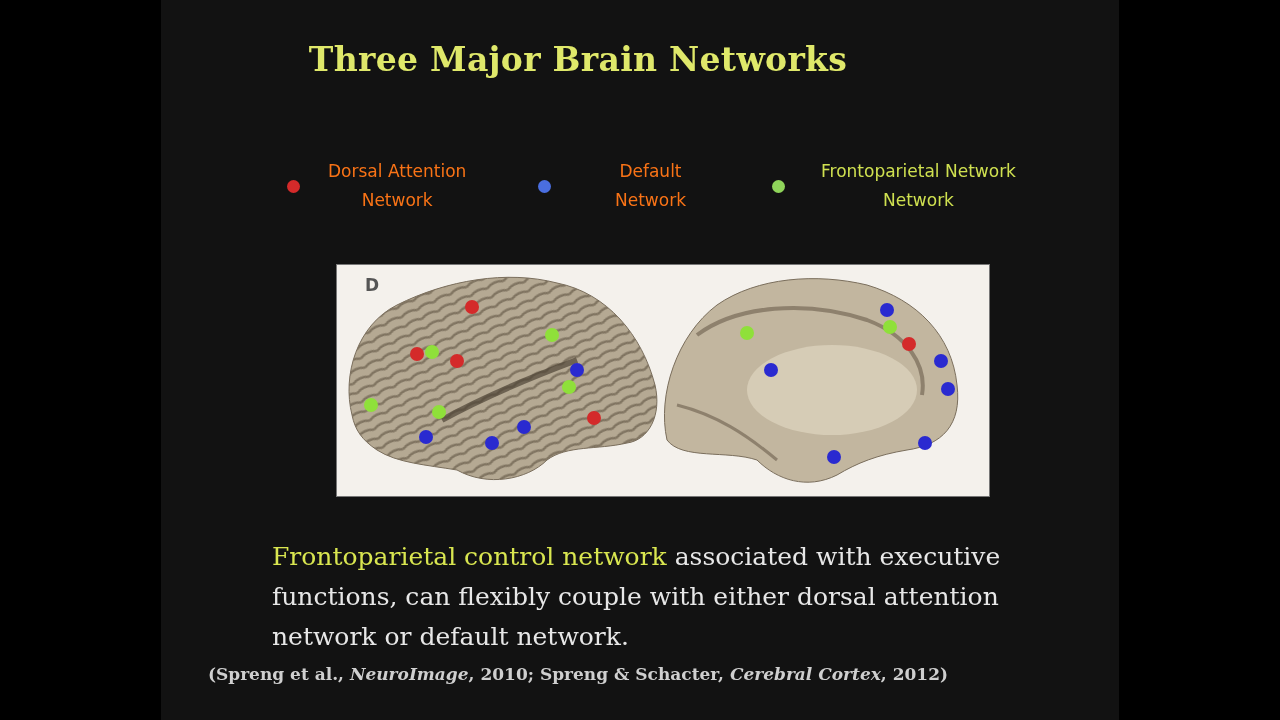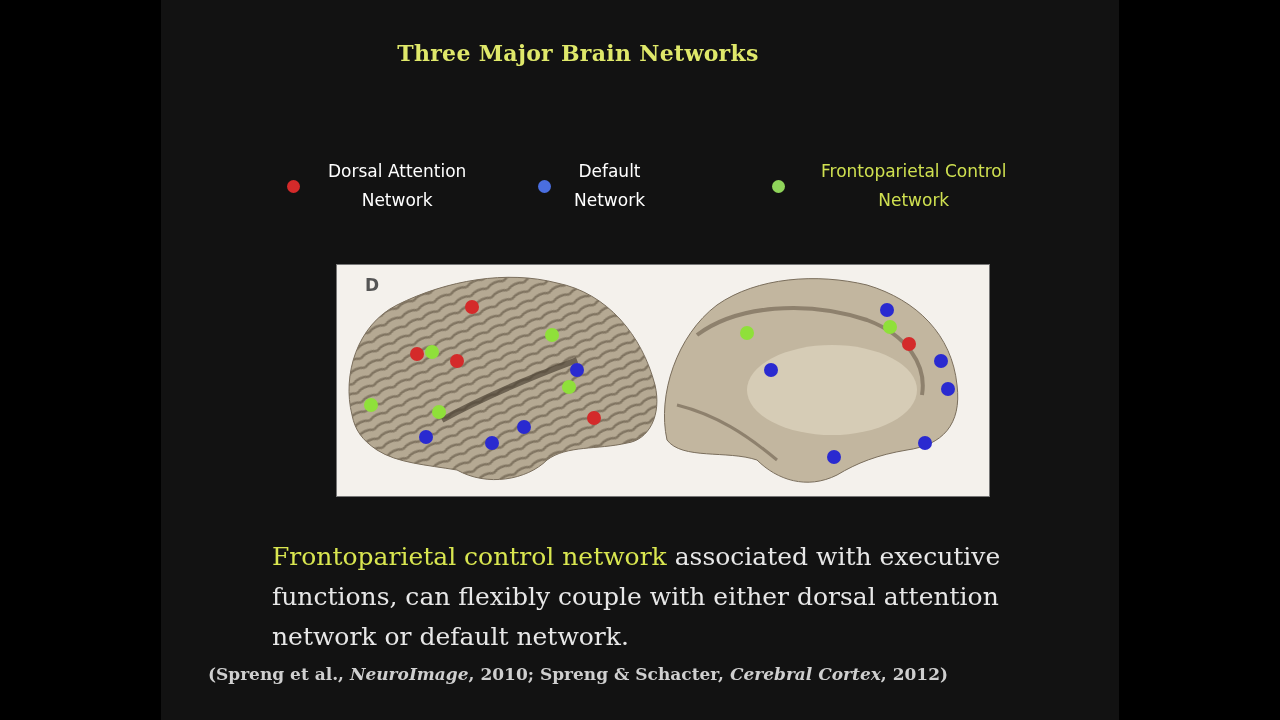--- a/index.html
+++ b/index.html
@@ -1,22 +1,22 @@
 <!DOCTYPE html>
 <html><head>
 <meta charset="utf-8">
 <style>
   html, body { margin:0; padding:0; background:#000; }
   body { width:1280px; height:720px; position:relative; overflow:hidden; }
   .slide { position:absolute; left:161px; top:0; width:958px; height:720px; background:#121212; }
   .title { position:absolute; left:0; width:834px; top:40px; text-align:center;
-    font-family:"DejaVu Serif", serif; font-weight:bold; font-size:22px; color:#dfe86a; letter-spacing:0.3px; }
+    font-family:"DejaVu Serif", serif; font-weight:bold; font-size:33px; color:#dfe86a; letter-spacing:0.3px; }
   .legend-item { position:absolute; top:157px; display:flex; align-items:center; }
   .legend-dot { width:13px; height:13px; border-radius:50%; }
-  .legend-text { font-family:"DejaVu Sans", sans-serif; font-size:17px; line-height:29px; text-align:center; color:#ffffff; }
+  .legend-text { font-family:"DejaVu Sans", sans-serif; font-size:17px; line-height:29px; text-align:center; color:#f97316; }
   .figure { position:absolute; left:175px; top:264px; width:652px; height:231px; background:#f4f1ec; border:1px solid #777; }
   .panel-label { position:absolute; left:28px; top:10px; font-family:"DejaVu Sans", sans-serif; font-weight:bold; font-size:17px; color:#555; }
   .body-text { position:absolute; left:111px; top:537px; width:800px;
     font-family:"DejaVu Serif", serif; font-weight:normal; font-size:25px; line-height:40px; color:#e7e7e7; }
   .hl { color:#d9e650; }
   .citation { position:absolute; left:0; width:834px; top:664px; text-align:center;
     font-family:"DejaVu Serif", serif; font-weight:bold; font-size:17px; color:#cfcfcf; }
   .citation i { font-style:italic; }
 </style>
 </head>
@@ -28,30 +28,30 @@
   <div class="legend-item" style="left:126px;">
     <div class="legend-dot" style="background:#d42a2a;"></div>
     <div class="legend-text" style="margin-left:28px;">
       <div>Dorsal Attention</div>
       <div>Network</div>
     </div>
   </div>
 
   <div class="legend-item" style="left:377px;">
     <div class="legend-dot" style="background:#4a6ee0;"></div>
-    <div class="legend-text" style="margin-left:23px;">
+    <div class="legend-text" style="margin-left:64px;">
       <div>Default</div>
       <div>Network</div>
     </div>
   </div>
 
   <div class="legend-item" style="left:611px;">
     <div class="legend-dot" style="background:#8fd45a;"></div>
     <div class="legend-text" style="margin-left:36px; color:#cfe050;">
-      <div>Frontoparietal Control</div>
+      <div>Frontoparietal Network</div>
       <div>Network</div>
     </div>
   </div>
 
   <div class="figure">
     <div class="panel-label">D</div>
     <svg width="652" height="231" viewBox="0 0 652 231" style="position:absolute;left:0;top:0;">
       <defs>
         <pattern id="gyri" width="18" height="10" patternUnits="userSpaceOnUse" patternTransform="rotate(-25)">
           <rect width="18" height="10" fill="#b5a993"></rect>

